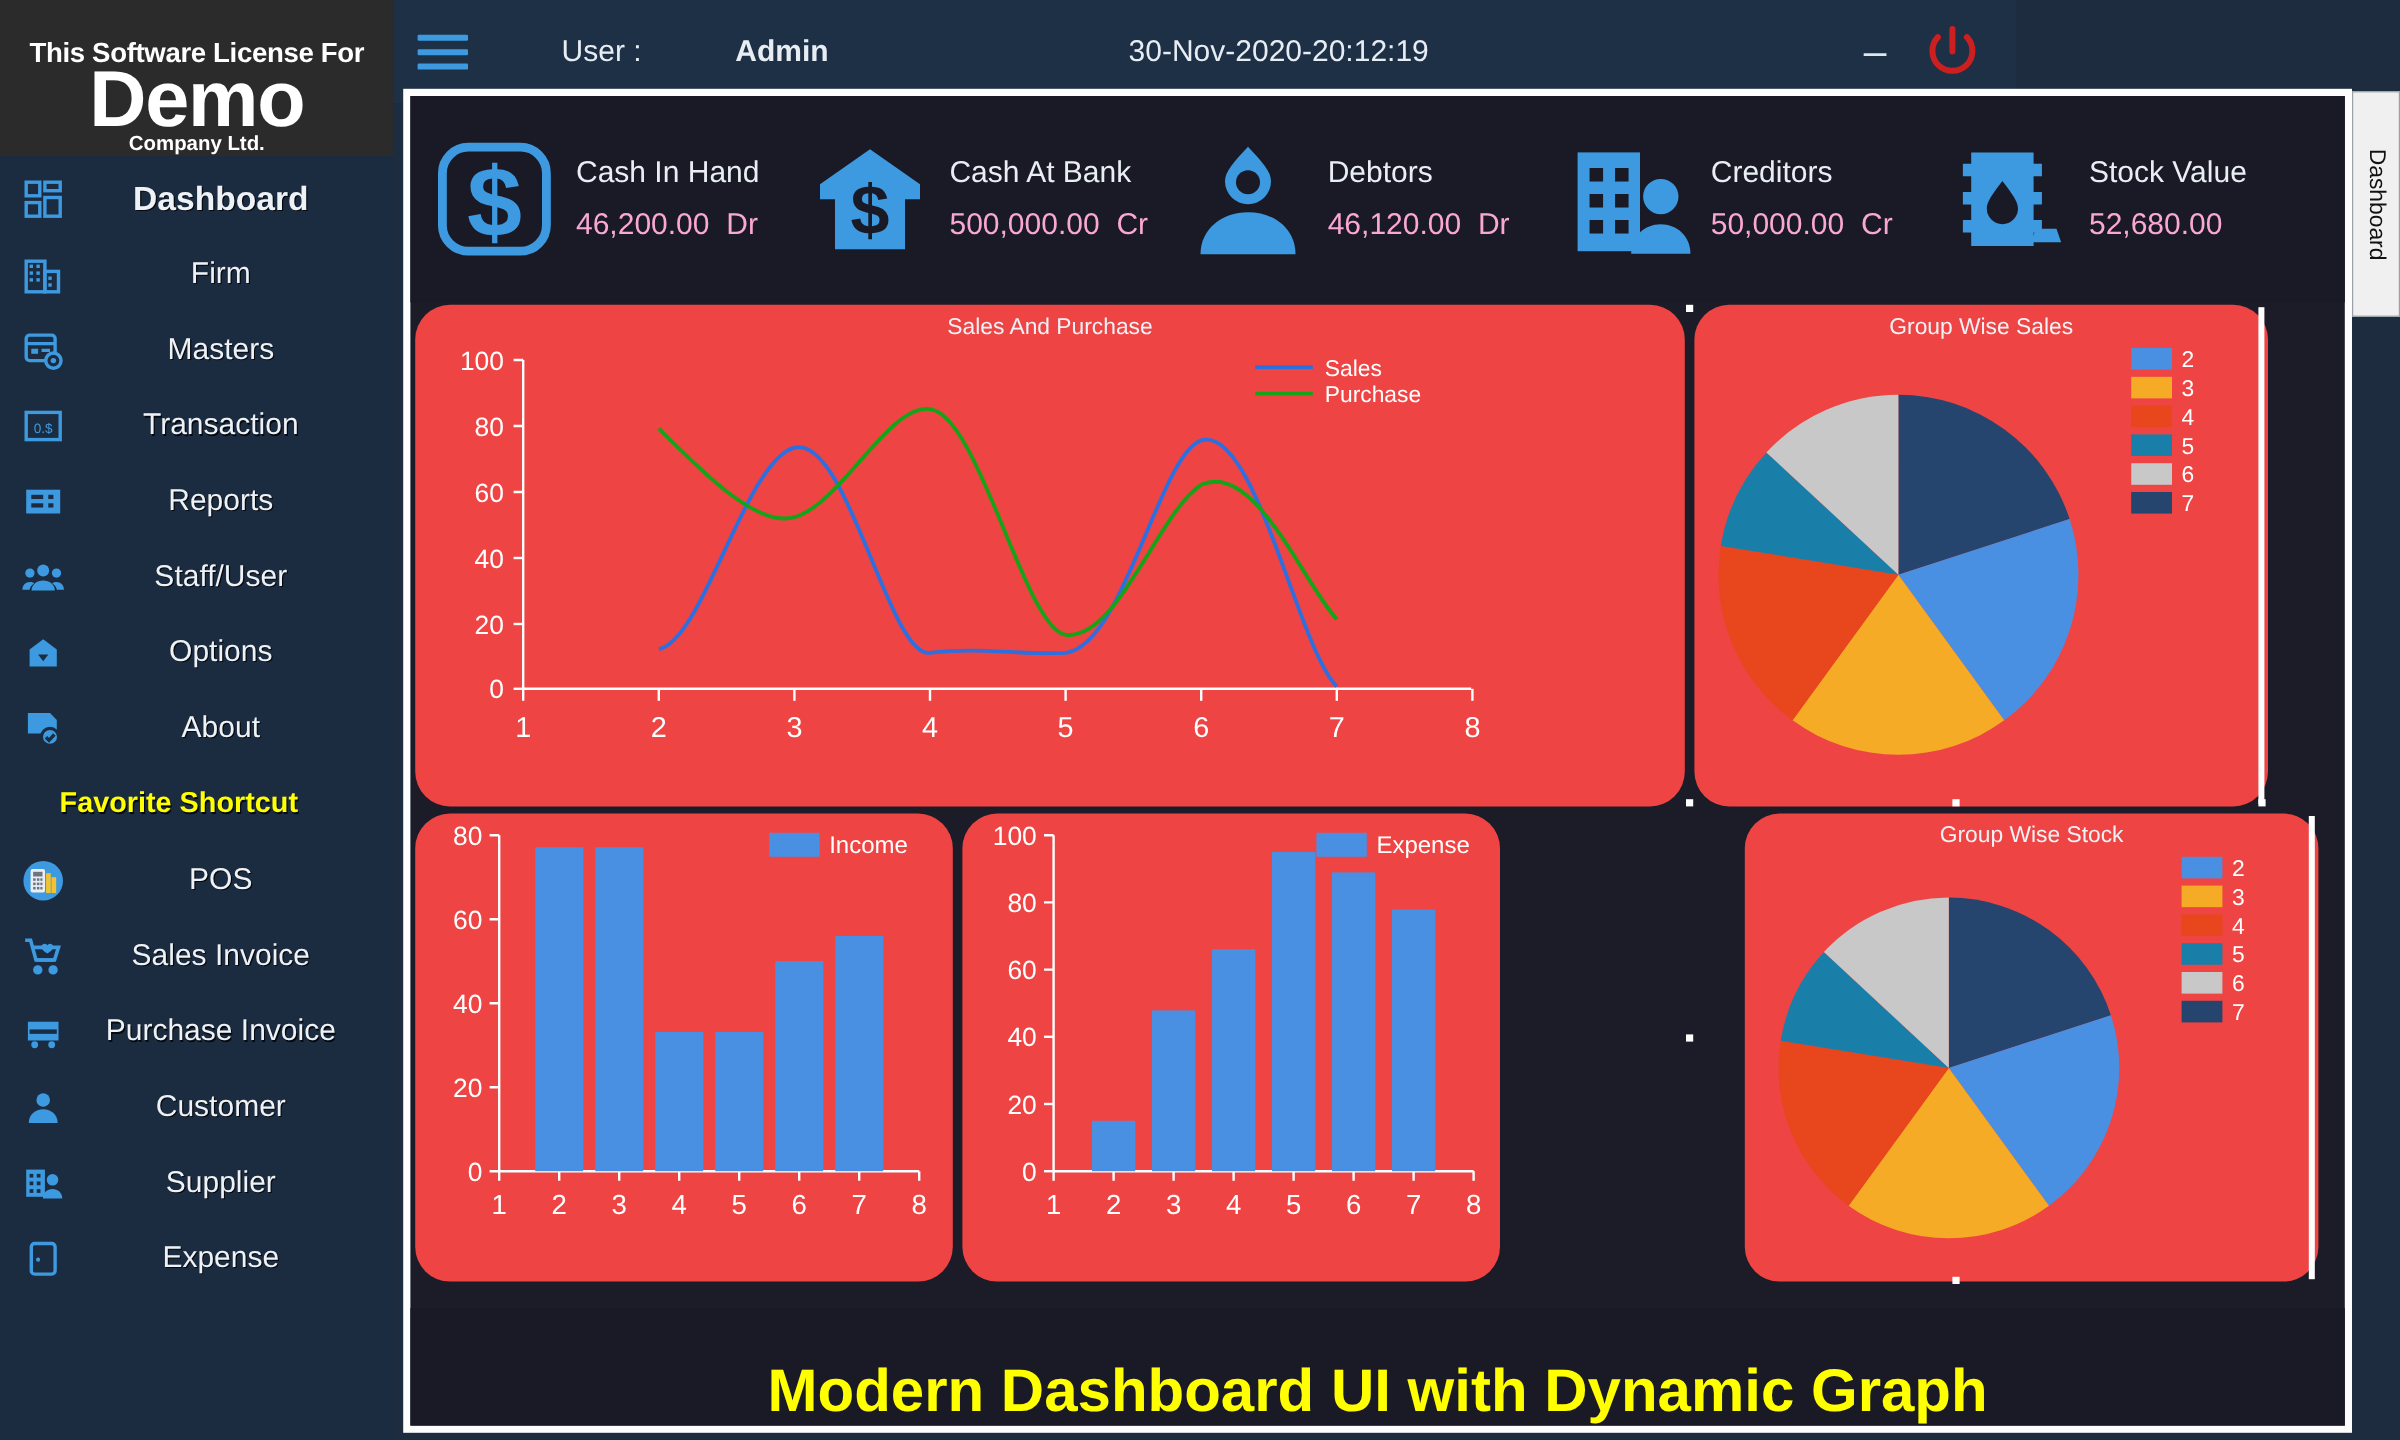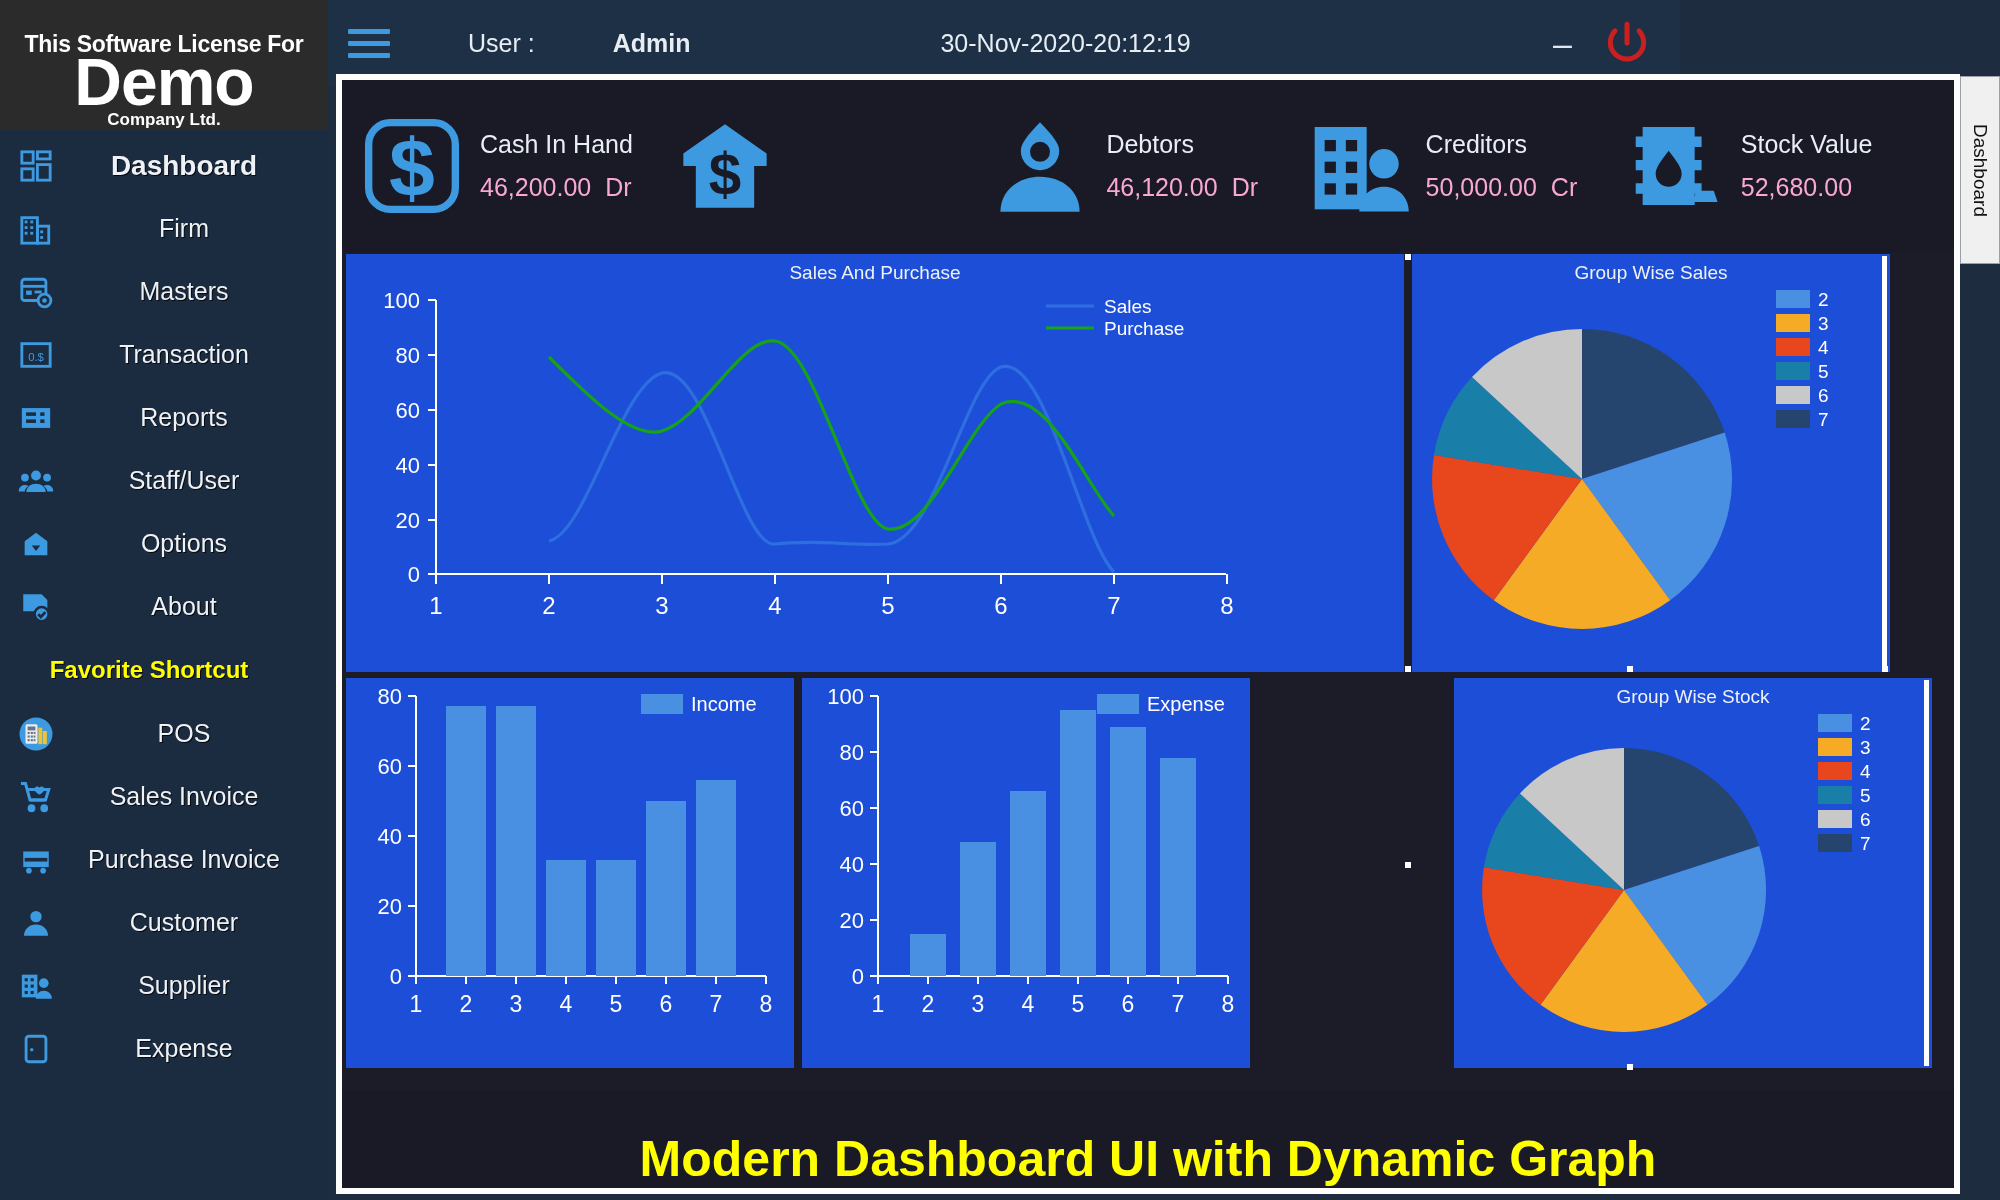--- a/index.html
+++ b/index.html
@@ -69,21 +69,21 @@
   }
   .kpi { display:flex; align-items:center; flex:1; }
   .kpi .kpi-icon { flex:0 0 auto; margin-right:16px; }
   .kpi .kpi-text { display:flex; flex-direction:column; }
   .kpi .kpi-title { color:#e9eef4; font-size:25px; margin-bottom:14px; white-space:nowrap;}
   .kpi .kpi-val { color:#f9a8d4; font-size:25px; white-space:nowrap; }
   .kpi .kpi-val .suffix { margin-left:14px; }
 
   
   #chart-area { position:absolute; left:0; top:172px; right:0; bottom:98px; padding:4px 2px 2px 2px; }
-  .panel { position:absolute; background:#1d4ed8; }
+  .panel { position:absolute; background:#ef4444;border-radius:29px; }
   .panel-title { position:absolute; left:0; right:0; top:8px; text-align:center;
     color:#eef2f6; font-size:19px; }
 
   
   .splitter { position:absolute; background:#fff; }
 
   
   #banner {
     position:absolute; left:0; right:0; bottom:0; height:98px;
     background:#1a1a26; display:flex; align-items:flex-end; justify-content:center;
@@ -353,20 +353,24 @@
           </span>
         </div>
 
         <div class="kpi">
           <span class="kpi-icon">
             <svg width="100" height="100" viewBox="0 0 24 24" fill="#3d9ae0">
                 <path d="M12 2 22 9v3h-3v10H5V12H2V9z"></path>
                 <text x="12" y="19" font-size="14" font-weight="bold" fill="#1a1a26" text-anchor="middle" font-family="Liberation Sans, sans-serif">$</text>
               </svg>
           </span>
+          <span class="kpi-text">
+            <span class="kpi-title">Cash At Bank</span>
+            <span class="kpi-val"><span>500,000.00</span><span class="suffix">Cr</span></span>
+          </span>
         </div>
 
         <div class="kpi">
           <span class="kpi-icon">
             <svg width="100" height="100" viewBox="0 0 24 24" fill="#3d9ae0">
                 <path d="M12 1.5c3 3.2 4.6 5 4.6 6.9A4.6 4.6 0 0 1 12 13a4.6 4.6 0 0 1-4.6-4.6C7.4 6.5 9 4.7 12 1.5z"></path>
                 <circle cx="12" cy="8.6" r="2.4" fill="#1a1a26"></circle>
                 <path d="M2.5 23c0-5 4.2-8.4 9.5-8.4s9.5 3.4 9.5 8.4z"></path>
               </svg>
           </span>

